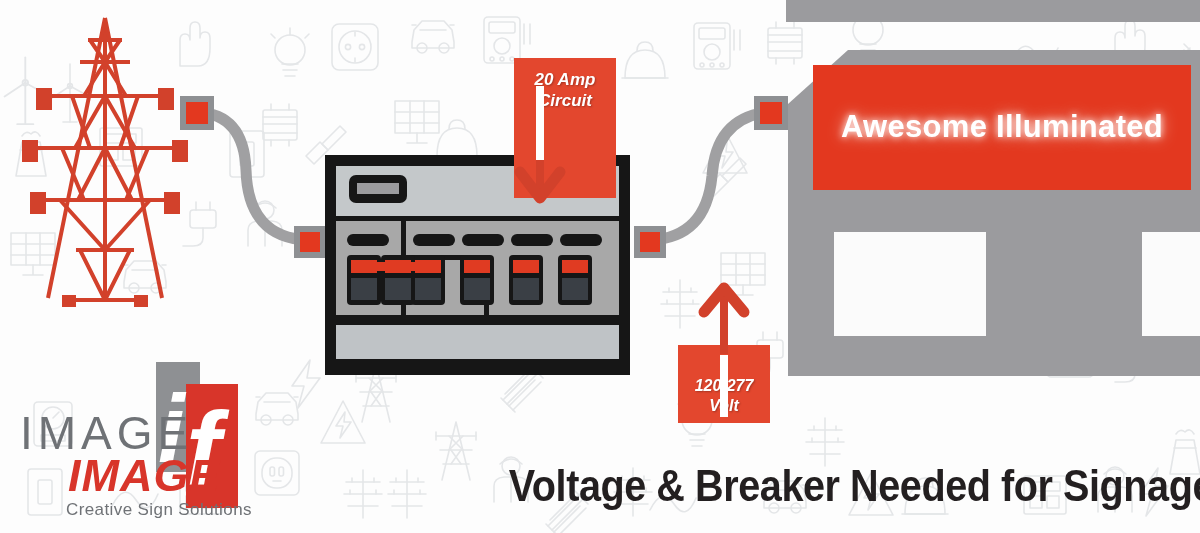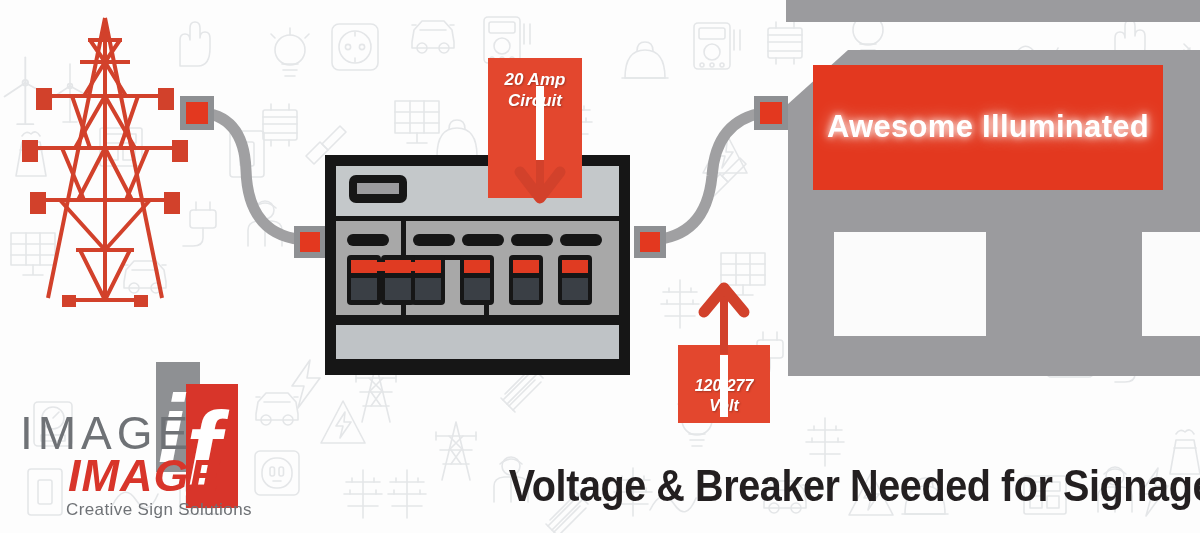--- a/index.html
+++ b/index.html
@@ -11,39 +11,39 @@
   #stage{position:relative;width:1200px;height:533px;overflow:hidden;background:#fdfdfd;}
 
   
   #bg-pattern{position:absolute;left:0;top:0;width:1200px;height:533px;}
 
   
   #building{position:absolute;left:0;top:0;width:1200px;height:533px;}
 
   
   .sign-box{
-    position:absolute;left:813px;top:65px;width:350px;height:125px;
+    position:absolute;left:813px;top:65px;width:378px;height:125px;
     background:#e3381f;
     display:flex;flex-direction:column;align-items:center;justify-content:center;
   }
   .sign-line{
     color:#fff;font-size:31px;font-weight:bold;line-height:1.25;
     text-shadow:0 0 7px rgba(255,255,255,.95),0 0 16px rgba(255,245,235,.75);
     letter-spacing:.3px;white-space:nowrap;
   }
 
   
   #conduit{position:absolute;left:0;top:0;width:1200px;height:533px;}
 
   
   #panel{position:absolute;left:325px;top:155px;width:305px;height:220px;}
 
   
   .callout{position:absolute;background:#e3472e;}
-  #callout-amp{left:488px;top:58px;width:94px;height:140px;}
+  #callout-amp{left:514px;top:58px;width:94px;height:140px;padding-left:8px;}
   #callout-volt{left:678px;top:345px;width:92px;height:78px;}
   .callout-text{
     position:absolute;left:0;right:0;color:#fff;font-style:italic;font-weight:bold;
     font-size:17px;line-height:1.25;text-align:center;
     text-shadow:1px 1px 2px rgba(0,0,0,.28);
   }
   #callout-amp .callout-text{top:11px;}
   #callout-volt .callout-text{top:31px;font-size:16px;}
   #arrows{position:absolute;left:0;top:0;width:1200px;height:533px;}
 

